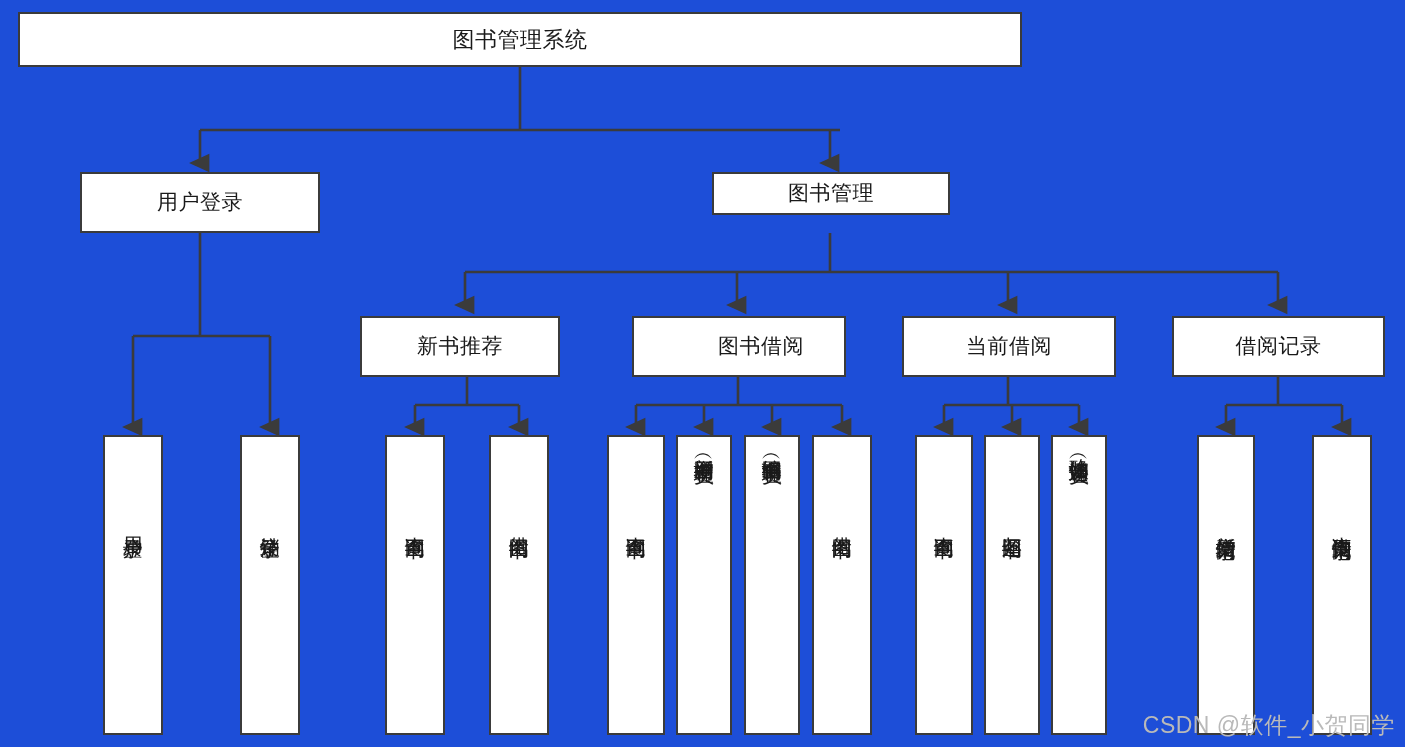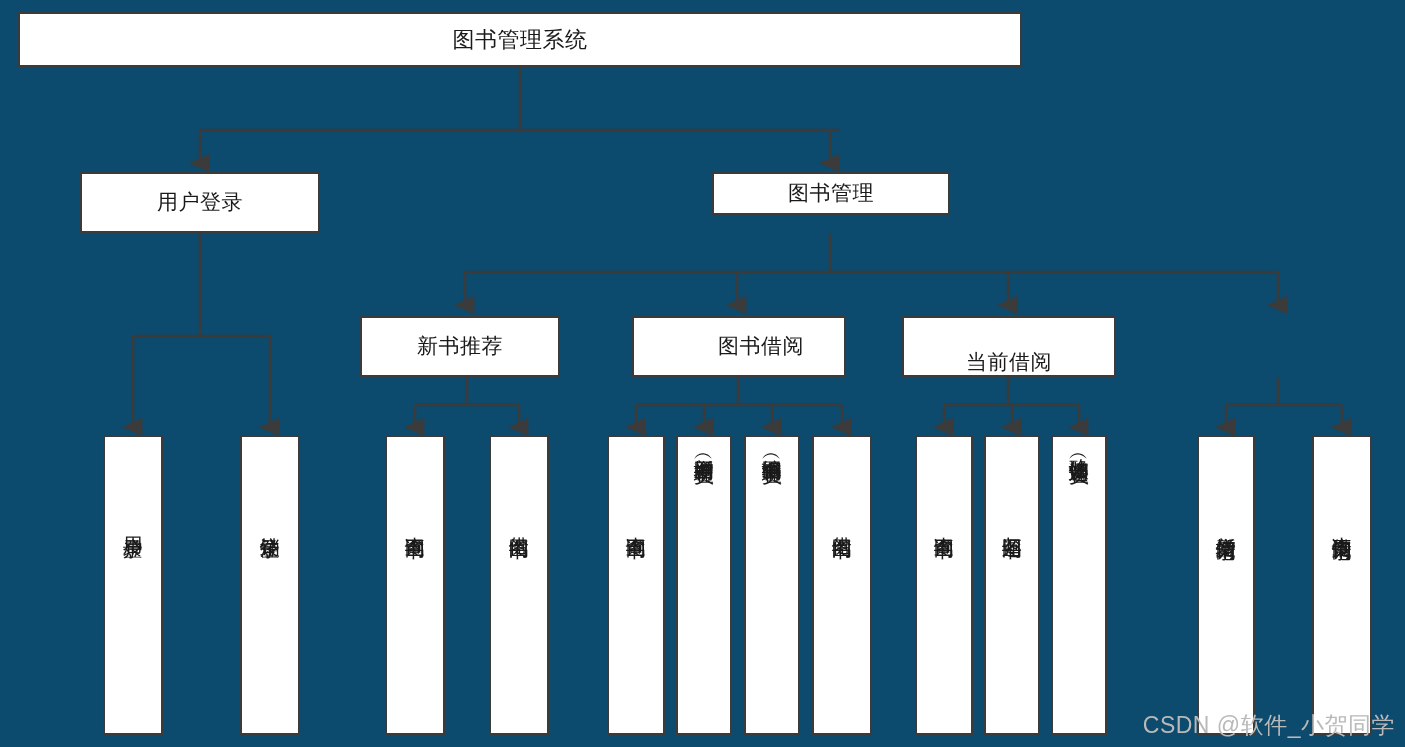--- a/index.html
+++ b/index.html
@@ -7,21 +7,21 @@
     padding: 0;
     background: #ffffff;
   }
   body {
     font-family: "Liberation Sans", "DejaVu Sans", sans-serif;
   }
   #canvas {
     position: relative;
     width: 1405px;
     height: 747px;
-    background: #0c4a6e;
+    background: #1d4ed8;
     overflow: hidden;
   }
   svg#wires {
     position: absolute;
     left: 0;
     top: 0;
     width: 1405px;
     height: 747px;
   }
   .node {
@@ -139,22 +139,25 @@
   <div class="node horiz" style="left:712px; top:172px; width:238px; height:43px;">
     <span class="lbl">图书管理</span>
   </div>
 
   <div class="node horiz" style="left:360px; top:316px; width:200px; height:61px;">
     <span class="lbl">新书推荐</span>
   </div>
   <div class="node horiz" style="left:632px; top:316px; width:214px; height:61px;padding-left:44px;">
     <span class="lbl">图书借阅</span>
   </div>
-  <div class="node horiz" style="left:902px; top:316px; width:214px; height:61px;align-items:flex-end;">
+  <div class="node horiz" style="left:902px; top:316px; width:214px; height:61px;">
     <span class="lbl">当前借阅</span>
+  </div>
+  <div class="node horiz" style="left:1172px; top:316px; width:213px; height:61px;">
+    <span class="lbl">借阅记录</span>
   </div>
 
   <div class="node leaf mid" style="left:103px; top:435px; width:60px; height:300px;">
     <span class="lbl">用户登录</span>
   </div>
   <div class="node leaf mid" style="left:240px; top:435px; width:60px; height:300px;">
     <span class="lbl">注销登录</span>
   </div>
 
   <div class="node leaf mid" style="left:385px; top:435px; width:60px; height:300px;">

